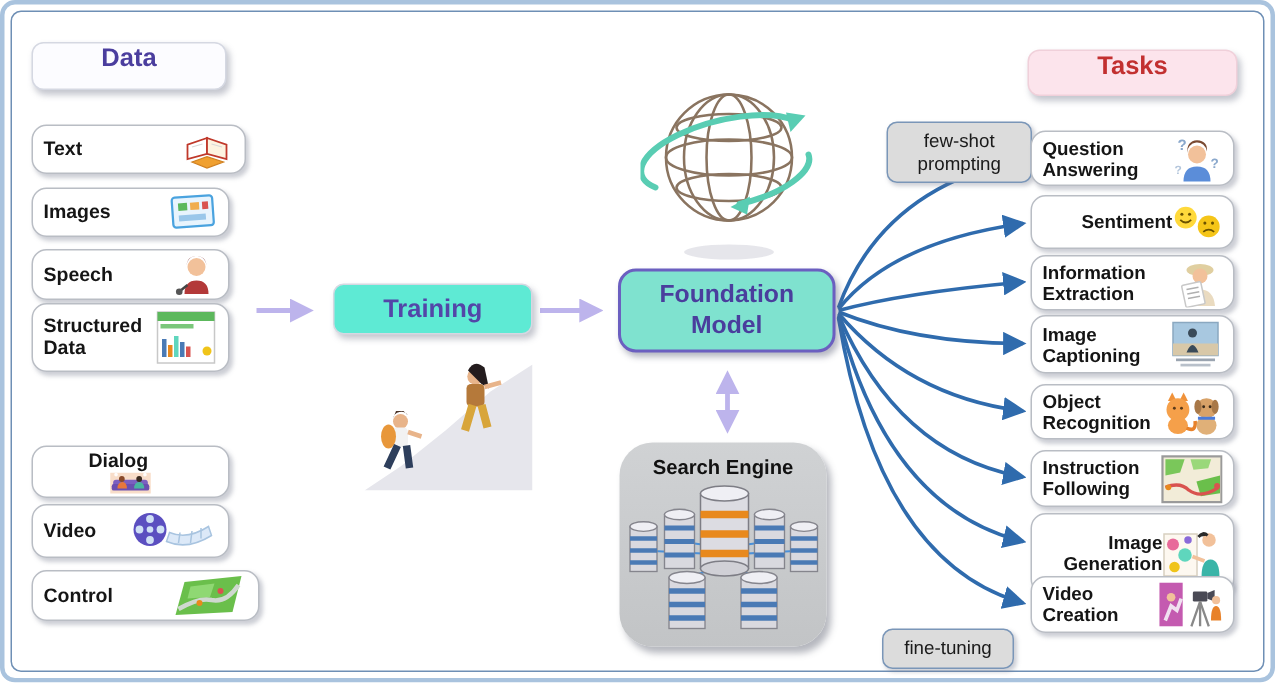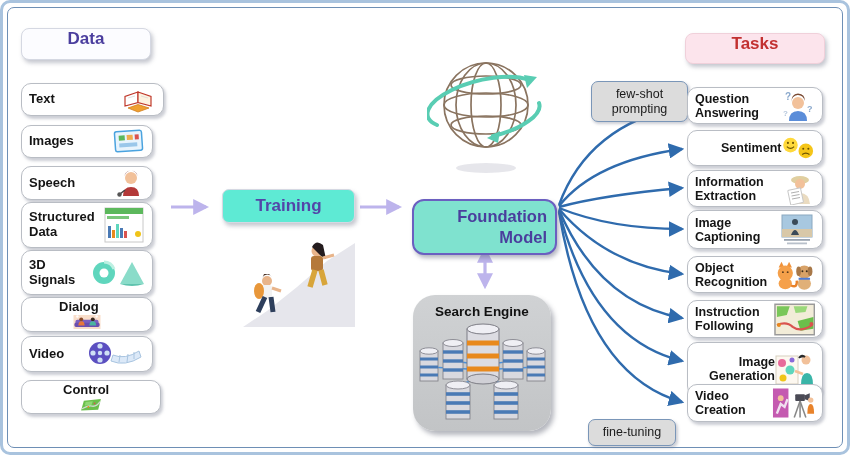--- a/index.html
+++ b/index.html
@@ -16,21 +16,21 @@
   .task-item .lbl{width:80px;font-size:12.5px;}
   .hdr{display:flex;justify-content:center;border-radius:8px;
        box-shadow:2px 3px 4px rgba(110,115,135,.4);font-weight:bold;font-size:17px;}
   .data-hdr{background:#fcfcff;border:1px solid #d5d8e2;color:#4B3E9E;}
   .tasks-hdr{background:#FCE4EC;border:1px solid #f0d0da;color:#C23030;}
   .training{background:#5eead4;border:1px solid #d5d8e2;border-radius:7px;
             box-shadow:2px 3px 4px rgba(110,115,135,.4);color:#5346A8;font-weight:bold;font-size:17px;
             display:flex;align-items:center;justify-content:center;}
   .foundation{background:#7FE2CF;border:2.5px solid #6B5FC0;border-radius:12px;
               box-shadow:2px 3px 4px rgba(90,95,120,.45);color:#4A3E9D;font-weight:bold;font-size:16.5px;
-              display:flex;align-items:center;justify-content:center;text-align:right;line-height:1.25;padding:2px 8px;margin-top:20px;}
+              display:flex;align-items:center;justify-content:center;text-align:center;line-height:1.25;padding:2px 8px;}
   .gray-tag{background:#dcdcdc;border:1.5px solid #7a96b8;border-radius:7px;color:#1a1a1a;
             font-weight:normal;font-size:12.5px;display:flex;align-items:center;justify-content:center;
             text-align:center;line-height:1.2;box-shadow:1.5px 2px 3px rgba(110,115,135,.35);margin-top:16px;}
   .search-box{background:linear-gradient(#d0d2d4,#c2c4c6);border-radius:22px;
               box-shadow:3px 4px 5px rgba(90,95,110,.45);display:flex;flex-direction:column;align-items:center;}
   .search-title{font-weight:bold;font-size:13.5px;color:#111;margin-top:9px;}
   svg{display:block;}
 </style>
 </head>
 <body>
@@ -108,30 +108,20 @@
       <rect x="4" y="10" width="22" height="3" fill="#7ac77a"></rect>
       <rect x="5" y="20" width="3" height="12" fill="#4a7ab5"></rect>
       <rect x="9" y="24" width="3" height="8" fill="#e8891d"></rect>
       <rect x="13" y="18" width="3" height="14" fill="#5fd6bd"></rect>
       <rect x="17" y="22" width="3" height="10" fill="#4a7ab5"></rect>
       <rect x="21" y="25" width="3" height="7" fill="#d9534f"></rect>
       <circle cx="35" cy="28" r="3" fill="#f0c419"></circle>
     </svg>
   </div>
 
-  <div class="abs box data-item" style="left:18px;top:247px;width:132px;height:45px;">
-    <span class="lbl">3D Signals</span>
-    <svg width="56" height="34" viewBox="0 0 56 34">
-      <circle cx="15" cy="17" r="11" fill="#5fd6bd"></circle>
-      <circle cx="15" cy="17" r="4.5" fill="#fff"></circle>
-      <path d="M15,6 a11,11 0 0 1 10,7" stroke="#bdf0e2" stroke-width="3" fill="none"></path>
-      <polygon points="43,6 31,28 55,28" fill="#8adcc9"></polygon>
-      <path d="M31,28 q12,4 24,0" fill="#5fc3ae"></path>
-    </svg>
-  </div>
 
   <div class="abs box data-item" style="left:18px;top:294px;width:132px;height:35px;flex-direction:column;">
     <span class="lbl">Dialog</span>
     <svg width="56" height="30" viewBox="0 0 56 30">
       <rect x="0" y="0" width="56" height="30" fill="#f8ddc9"></rect>
       <rect x="4" y="10" width="48" height="12" rx="4" fill="#7b5fc0"></rect>
       <rect x="2" y="16" width="52" height="9" rx="3" fill="#6a4fb0"></rect>
       <circle cx="16" cy="9" r="4" fill="#8a4a2a"></circle>
       <path d="M10,22 q0,-9 7,-9 q6,0 6,9 z" fill="#e8773a"></path>
       <circle cx="40" cy="9" r="4" fill="#3a2a20"></circle>
@@ -150,21 +140,21 @@
       <line x1="47" y1="20" x2="47" y2="13" stroke="#a8c4e0"></line>
       <circle cx="13" cy="14" r="11" fill="#5b4fc0"></circle>
       <circle cx="13" cy="14" r="2.2" fill="#cfe0f5"></circle>
       <circle cx="13" cy="7" r="2.6" fill="#cfe0f5"></circle>
       <circle cx="13" cy="21" r="2.6" fill="#cfe0f5"></circle>
       <circle cx="6" cy="14" r="2.6" fill="#cfe0f5"></circle>
       <circle cx="20" cy="14" r="2.6" fill="#cfe0f5"></circle>
     </svg>
   </div>
 
-  <div class="abs box data-item" style="left:18px;top:377px;width:140px;height:34px;flex-direction:column;">
+  <div class="abs box data-item" style="left:18px;top:377px;width:152px;height:34px;">
     <span class="lbl">Control</span>
     <svg width="52" height="30" viewBox="0 0 52 30">
       <polygon points="10,6 48,2 42,26 4,28" fill="#6abf4b"></polygon>
       <polygon points="14,9 30,7 27,16 12,17" fill="#8fd873"></polygon>
       <path d="M6,24 q14,-8 22,-6 q10,2 18,-10" stroke="#cfd8cf" stroke-width="3" fill="none"></path>
       <circle cx="20" cy="20" r="2" fill="#e8891d"></circle>
       <circle cx="34" cy="12" r="2" fill="#d9534f"></circle>
     </svg>
   </div>
 

